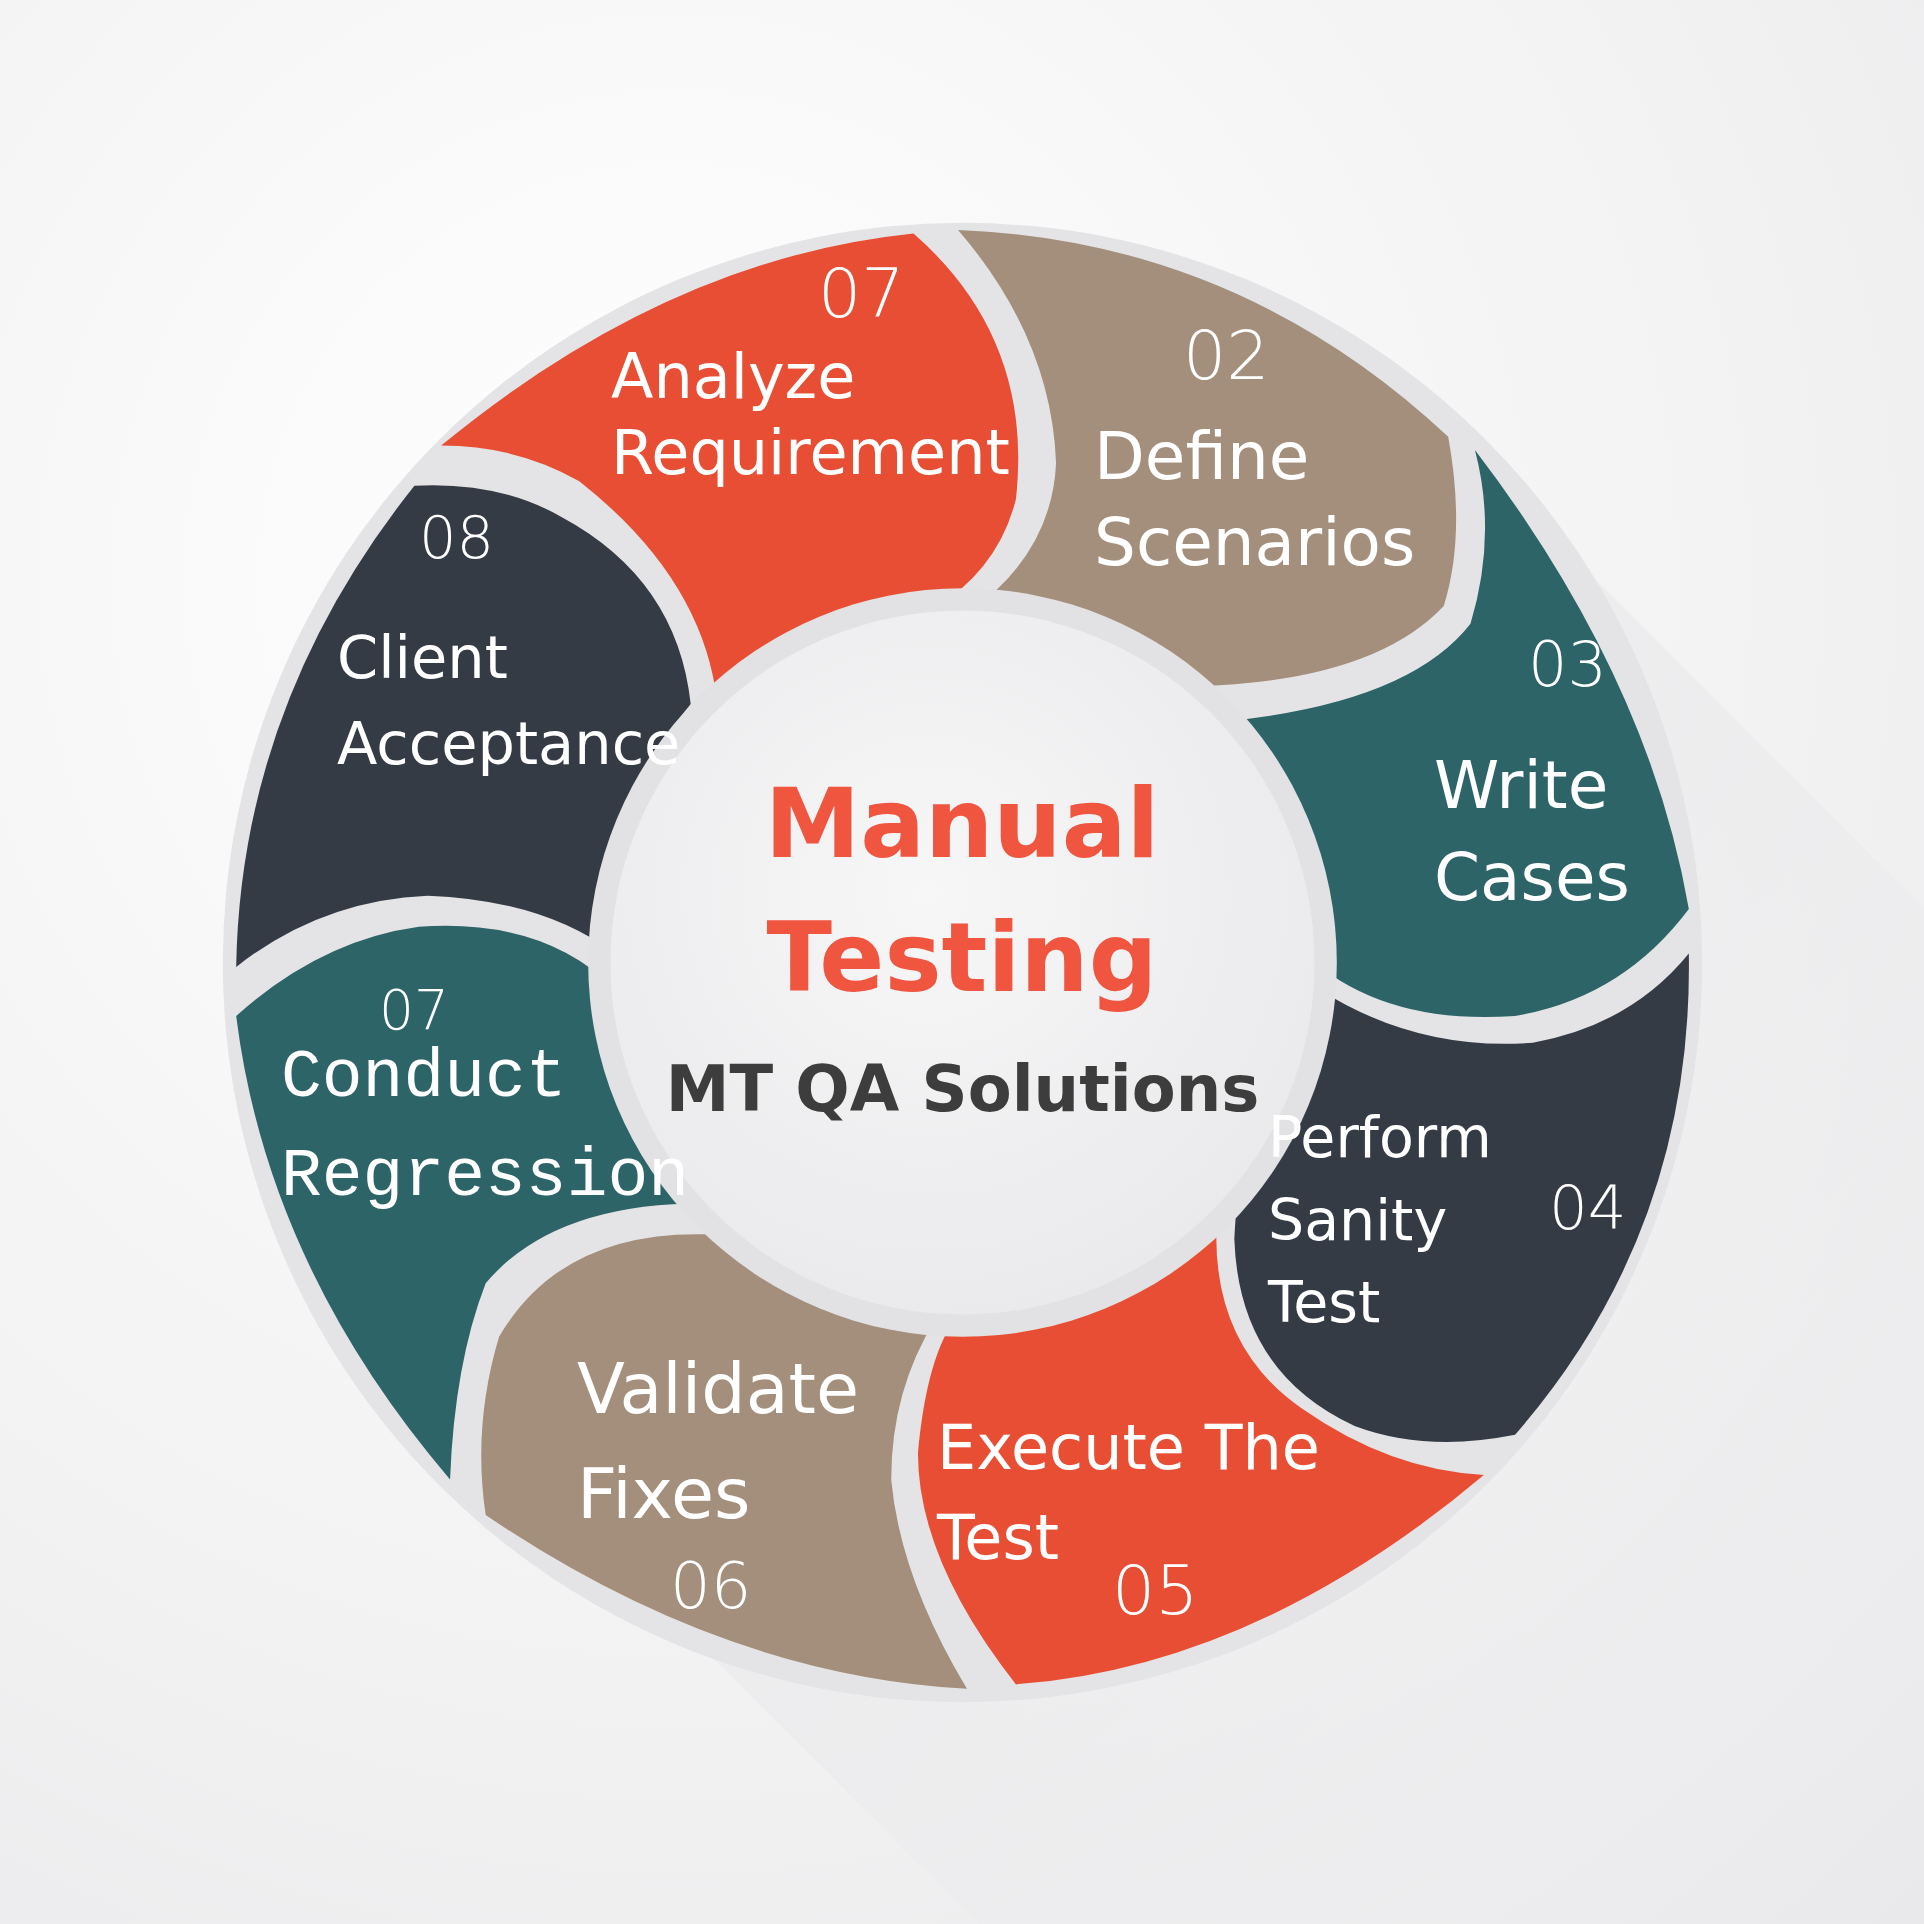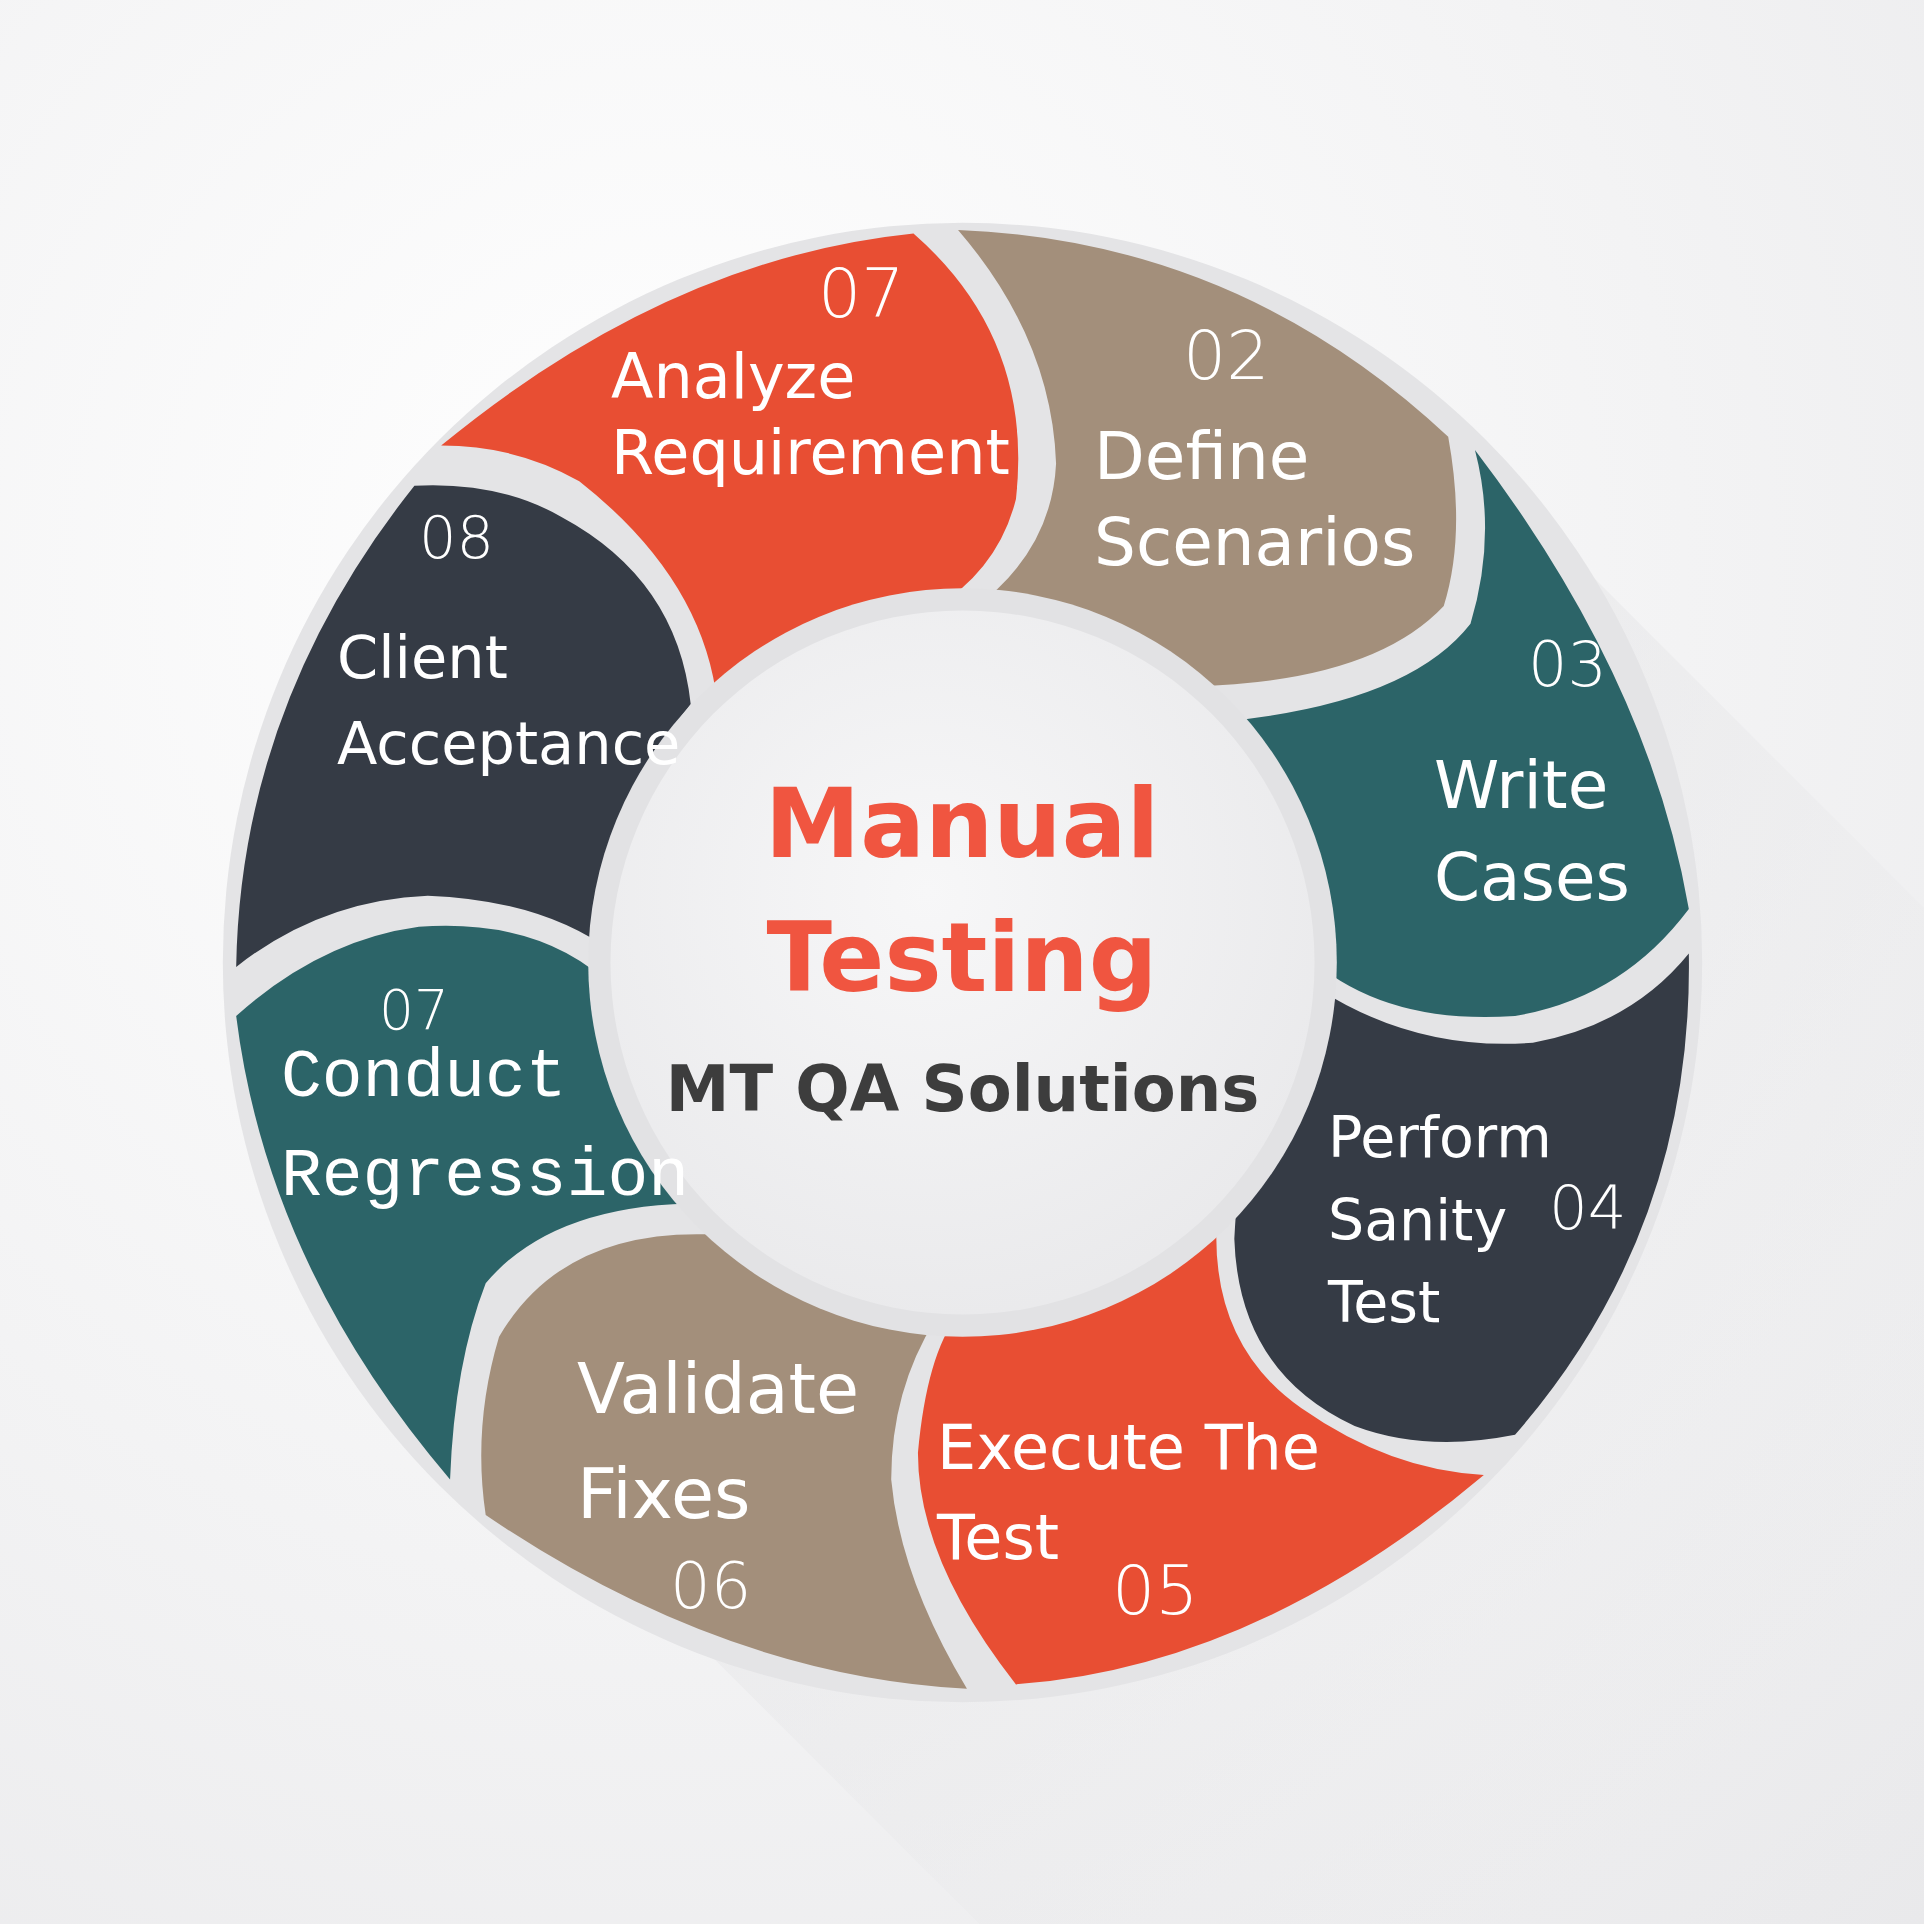--- a/index.html
+++ b/index.html
@@ -77,21 +77,21 @@
 Requirement</div>
 
 <div class="num" style="left:1183px;top:316px;font-size:68px;">02</div>
 <div class="lbl" style="left:1094px;top:414px;font-size:66px;line-height:1.3;">Define
 Scenarios</div>
 
 <div class="num" style="left:1528px;top:628px;font-size:62px;">03</div>
 <div class="lbl" style="left:1386px;top:740px;font-size:66px;line-height:1.4;margin-left:48px;">Write
 Cases</div>
 
-<div class="lbl" style="left:1328px;top:1096px;font-size:57px;line-height:1.45;">Perform
+<div class="lbl" style="left:1268px;top:1096px;font-size:57px;line-height:1.45;">Perform
 Sanity
 Test</div>
 <div class="num" style="left:1549px;top:1172px;font-size:61px;">04</div>
 
 <div class="lbl" style="left:937px;top:1403px;font-size:62px;line-height:1.45;">Execute The
 Test</div>
 <div class="num" style="left:1112px;top:1551px;font-size:68px;">05</div>
 
 <div class="lbl" style="left:577px;top:1337px;font-size:70px;line-height:1.5;">Validate
 Fixes</div>

